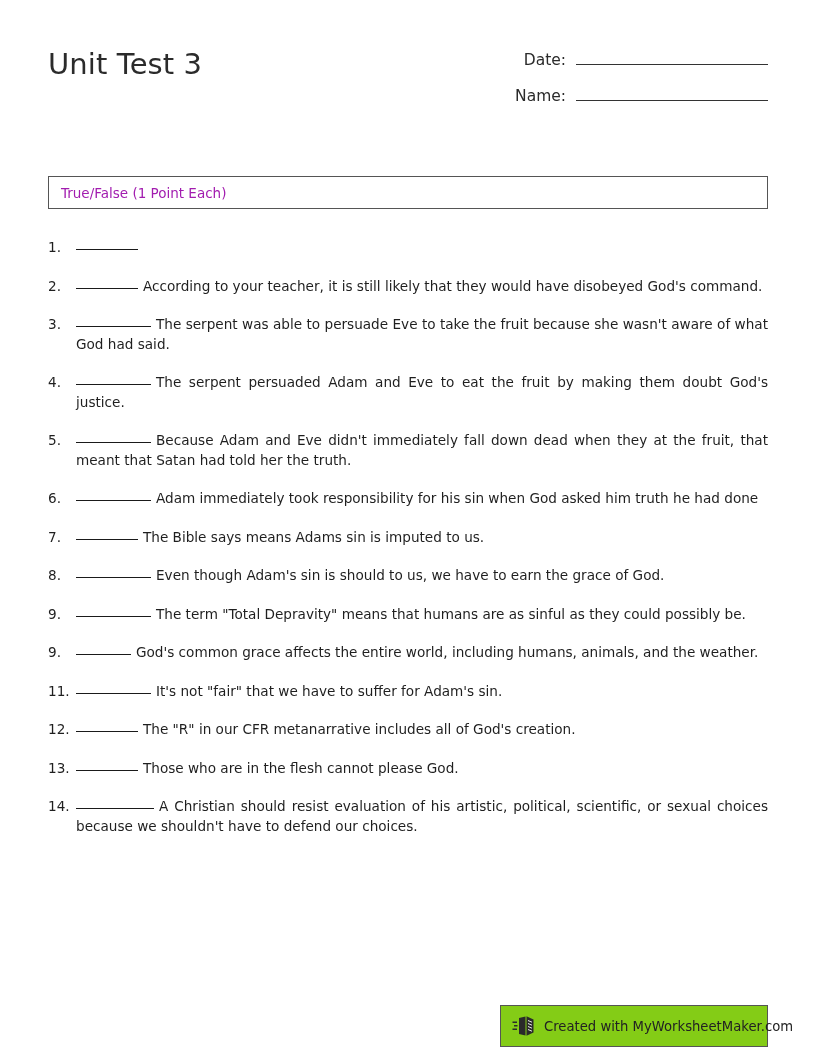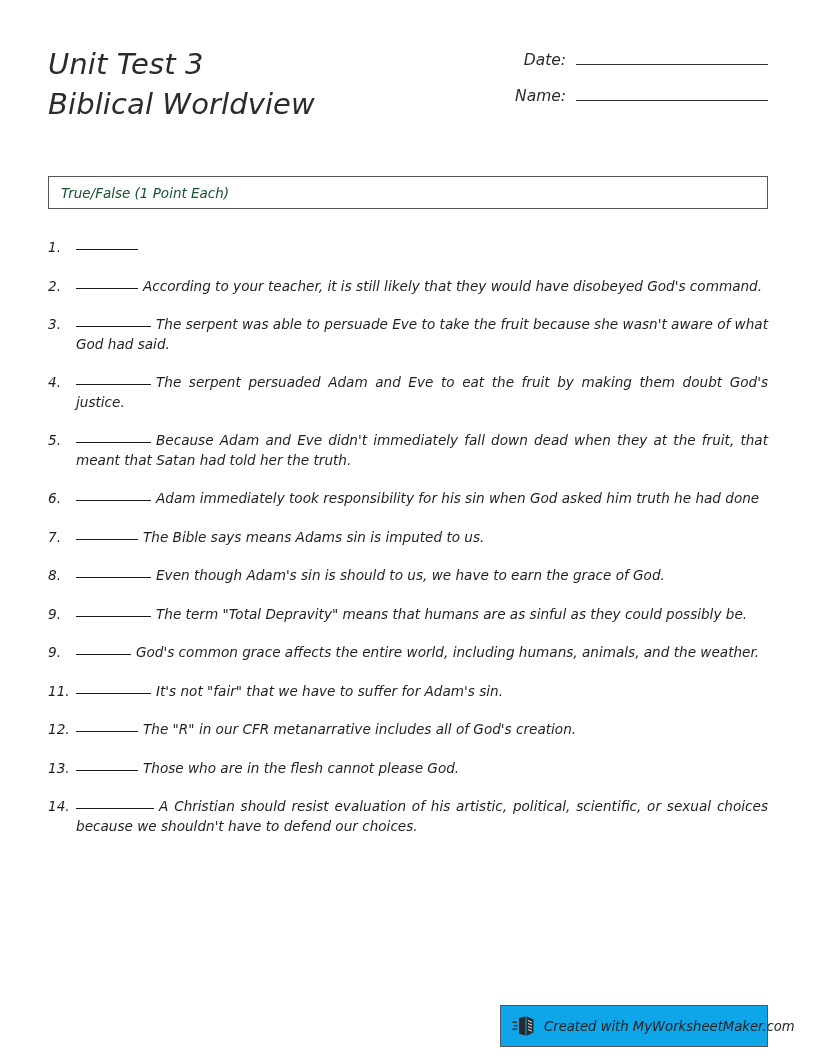--- a/index.html
+++ b/index.html
@@ -14,21 +14,20 @@
     position: relative;
     font-family: "DejaVu Sans", "Liberation Sans", sans-serif;
     color: #1a1a1a;
     overflow: hidden;
   }
 
   .page {
     position: absolute;
     inset: 0;
     padding: 10px;
-    font-style: italic;
   }
 
   
   .header {
     position: absolute;
     top: 44px;
     left: 48px;
     right: 48px;
     display: flex;
     justify-content: space-between;
@@ -76,21 +75,21 @@
     height: 33px;
     box-sizing: border-box;
     border: 1.2px solid #555;
     display: flex;
     align-items: center;
     padding-left: 12px;
     background: #fff;
   }
   .section-box-label {
     font-size: 13.5px;
-    color: #14532d;
+    color: #a21caf;
   }
 
   
   .questions {
     position: absolute;
     top: 238px;
     left: 48px;
     width: 720px;
   }
   .q {
@@ -121,21 +120,21 @@
 
   
   .badge {
     position: absolute;
     left: 500px;
     top: 1005px;
     width: 268px;
     height: 42px;
     box-sizing: border-box;
     border: 1.2px solid #555;
-    background: #0ea5e9;
+    background: #84cc16;
     display: flex;
     align-items: center;
     padding-left: 11px;
   }
   .badge-logo {
     width: 24px;
     height: 24px;
     margin-right: 8px;
     flex: 0 0 auto;
     display: block;
@@ -147,21 +146,20 @@
   }
 </style>
 </head>
 <body>
 
 <div class="page">
 
   <div class="header">
     <div class="title-block">
       <span class="title-line">Unit Test 3</span>
-      <span class="title-line">Biblical Worldview</span>
     </div>
 
     <div class="meta-block">
       <div class="meta-row">
         <span class="meta-label">Date:</span>
         <span class="meta-rule"></span>
       </div>
       <div class="meta-row">
         <span class="meta-label">Name:</span>
         <span class="meta-rule"></span>

